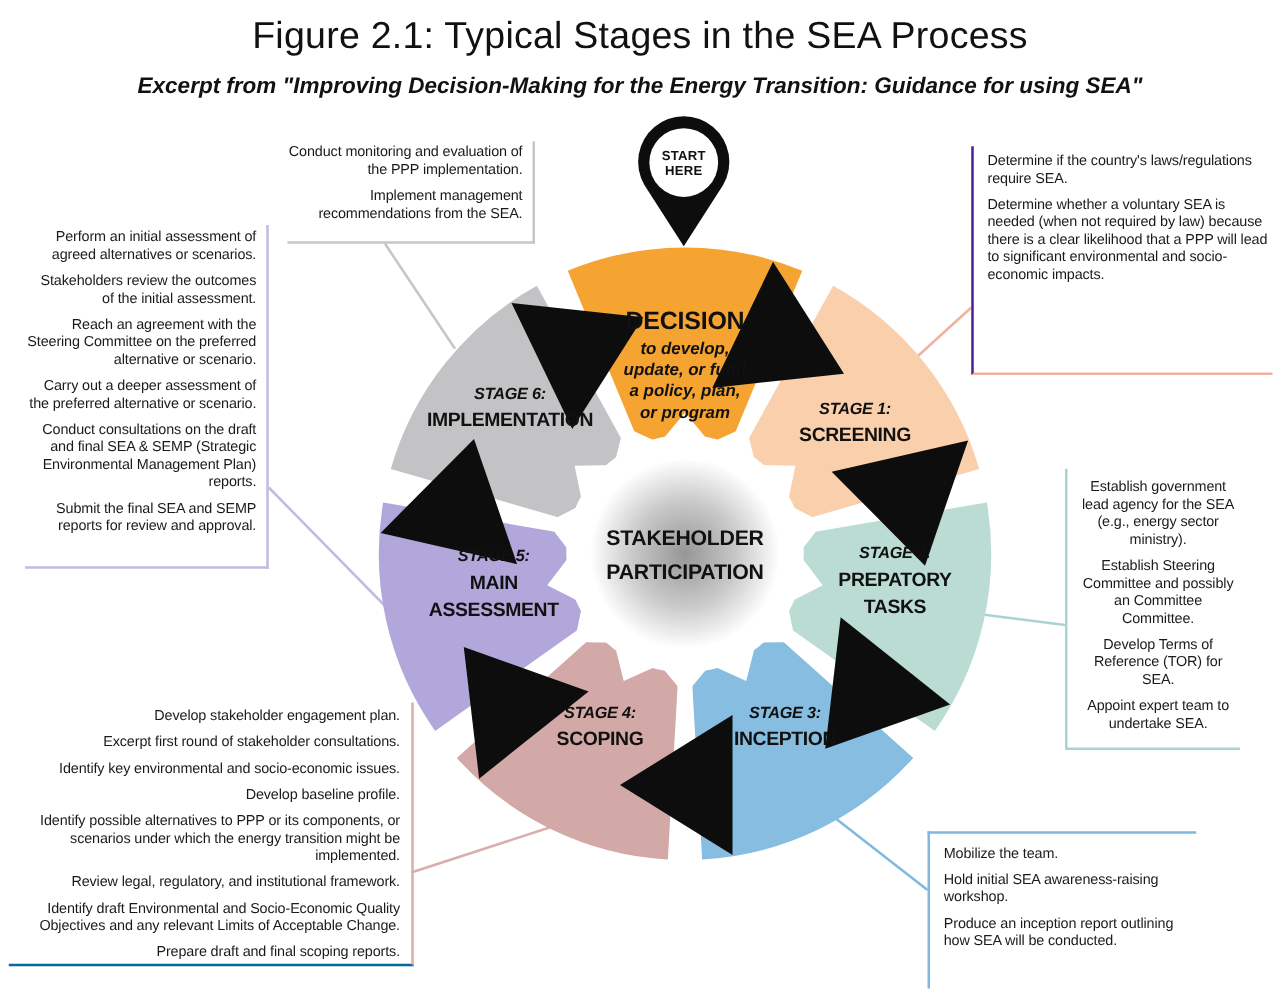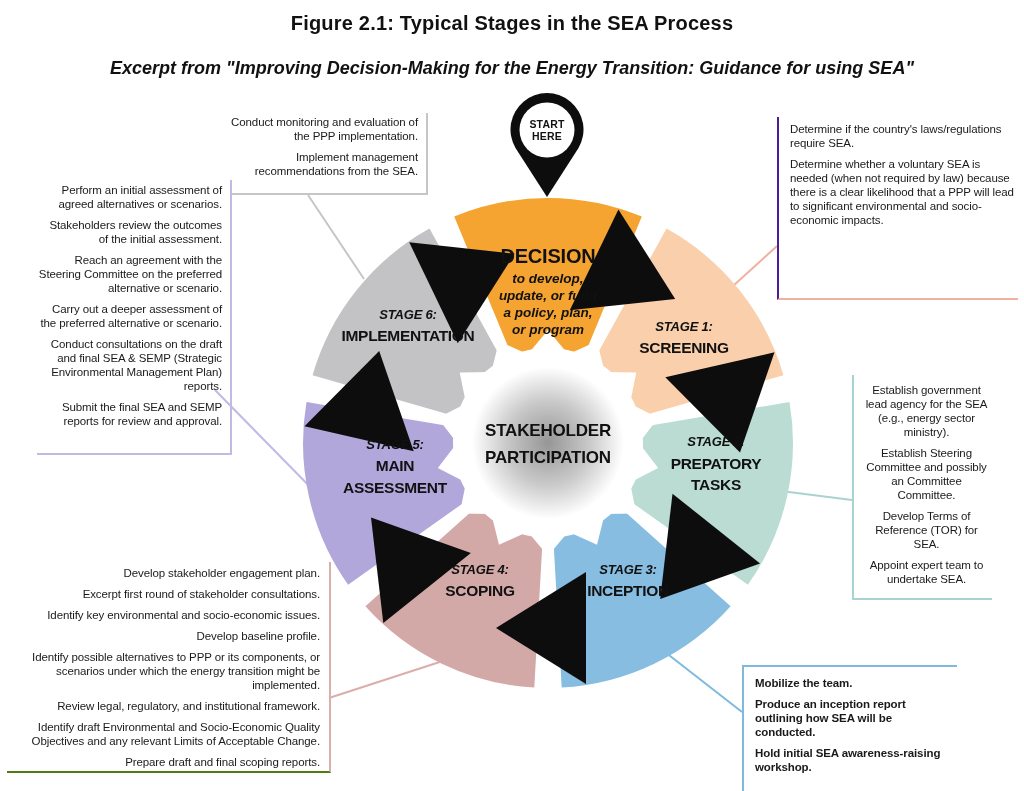--- a/index.html
+++ b/index.html
@@ -1,36 +1,36 @@
 <!DOCTYPE html>
 <html><head>
 <meta charset="utf-8">
 <style>
   html,body{margin:0;padding:0;background:#ffffff;}
   body{width:1024px;height:791px;position:relative;overflow:hidden;
        font-family:"Liberation Sans",sans-serif;color:#1a1a1a;}
 
   .figure-title{position:absolute;left:0;top:12px;width:1024px;text-align:center;
-       font-size:20px;font-weight:700;letter-spacing:.2px;color:#111;}
+       font-size:30px;font-weight:400;letter-spacing:.2px;color:#111;}
   .figure-subtitle{position:absolute;left:0;top:58px;width:1024px;text-align:center;
        font-size:18px;font-style:italic;font-weight:600;color:#111;}
 
   svg.wheel{position:absolute;left:0;top:0;}
 
   .callout{position:absolute;font-size:11.5px;line-height:1.22;letter-spacing:-.1px;}
   .callout p{margin:0 0 7px 0;}
   .r-align{text-align:right;}
   .l-align{text-align:left;}
 
   .box-impl {border-right:2px solid #c7c6c7;border-bottom:2px solid #c7c6c7;padding:2px 8px 0 0;}
   .box-screen{border-left:2px solid #4c1d95;border-bottom:2px solid #f0b2a0;padding:5px 4px 0 11px;}
   .box-prep {border-left:2px solid #a9d3d1;border-bottom:2px solid #a9d3d1;padding:8px 4px 0 11px;}
-  .box-incep{border-left:2px solid #7fb9e0;border-top:2px solid #7fb9e0;padding:9px 4px 0 11px;font-weight:bold;}
-  .box-scope{border-right:2px solid #d9aeac;border-bottom:2px solid #4d7c0f;padding:4px 9px 0 0;}
-  .box-main {border-right:2px solid #c2b9e4;border-bottom:2px solid #c2b9e4;padding:3px 8px 0 0;margin-left:17px;}
+  .box-incep{border-left:2px solid #7fb9e0;border-top:2px solid #7fb9e0;padding:9px 4px 0 11px;}
+  .box-scope{border-right:2px solid #d9aeac;border-bottom:2px solid #0369a1;padding:4px 9px 0 0;}
+  .box-main {border-right:2px solid #c2b9e4;border-bottom:2px solid #c2b9e4;padding:3px 8px 0 0;}
 
   .stage-label{font-size:13px;font-style:italic;font-weight:600;letter-spacing:-.2px;}
   .stage-name{font-size:15.5px;font-weight:700;letter-spacing:-.3px;}
   .decision-name{font-size:20px;font-weight:700;letter-spacing:-.2px;}
   .decision-sub{font-size:13.5px;font-style:italic;font-weight:600;}
   .hub-text{font-size:17px;font-weight:700;letter-spacing:-.2px;}
   .pin-text{font-size:10.5px;font-weight:700;letter-spacing:.2px;}
   text{fill:#111;}
   .connector{fill:none;stroke-width:2;}
 </style>
@@ -131,22 +131,22 @@
 
 <div class="callout l-align box-prep" style="left:852px;top:375px;width:123px;height:215px;text-align:center;">
   <p>Establish government lead agency for the SEA (e.g., energy sector ministry).</p>
   <p>Establish Steering Committee and possibly an Committee Committee.</p>
   <p>Develop Terms of Reference (TOR) for SEA.</p>
   <p>Appoint expert team to undertake SEA.</p>
 </div>
 
 <div class="callout l-align box-incep" style="left:742px;top:665px;width:198px;height:115px;">
   <p>Mobilize the team.</p>
+  <p>Hold initial SEA awareness-raising workshop.</p>
   <p>Produce an inception report outlining how SEA will be conducted.</p>
-  <p>Hold initial SEA awareness-raising workshop.</p>
 </div>
 
 <div class="callout r-align box-scope" style="left:7px;top:562px;width:313px;height:205px;">
   <p>Develop stakeholder engagement plan.</p>
   <p>Excerpt first round of stakeholder consultations.</p>
   <p>Identify key environmental and socio-economic issues.</p>
   <p>Develop baseline profile.</p>
   <p>Identify possible alternatives to PPP or its components, or scenarios under which the energy transition might be implemented.</p>
   <p>Review legal, regulatory, and institutional framework.</p>
   <p>Identify draft Environmental and Socio-Economic Quality Objectives and any relevant Limits of Acceptable Change.</p>

